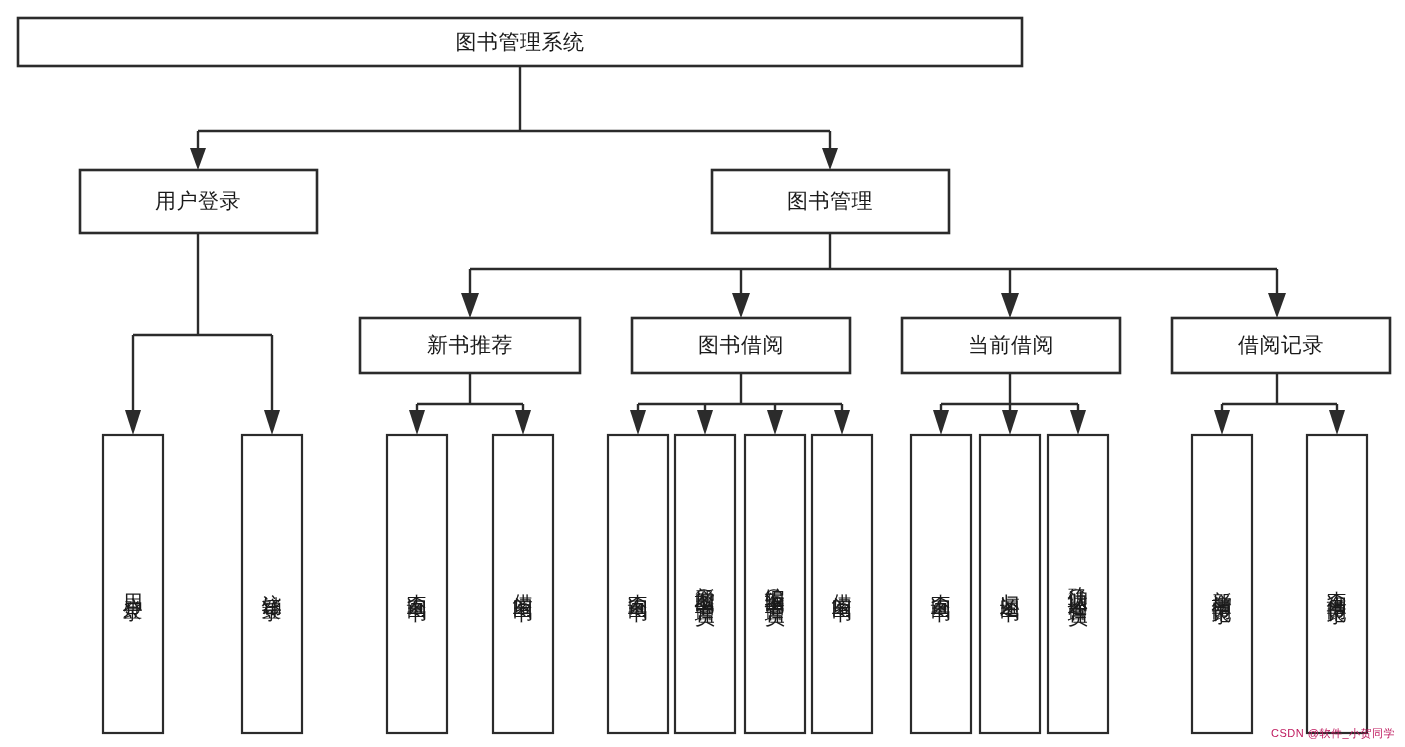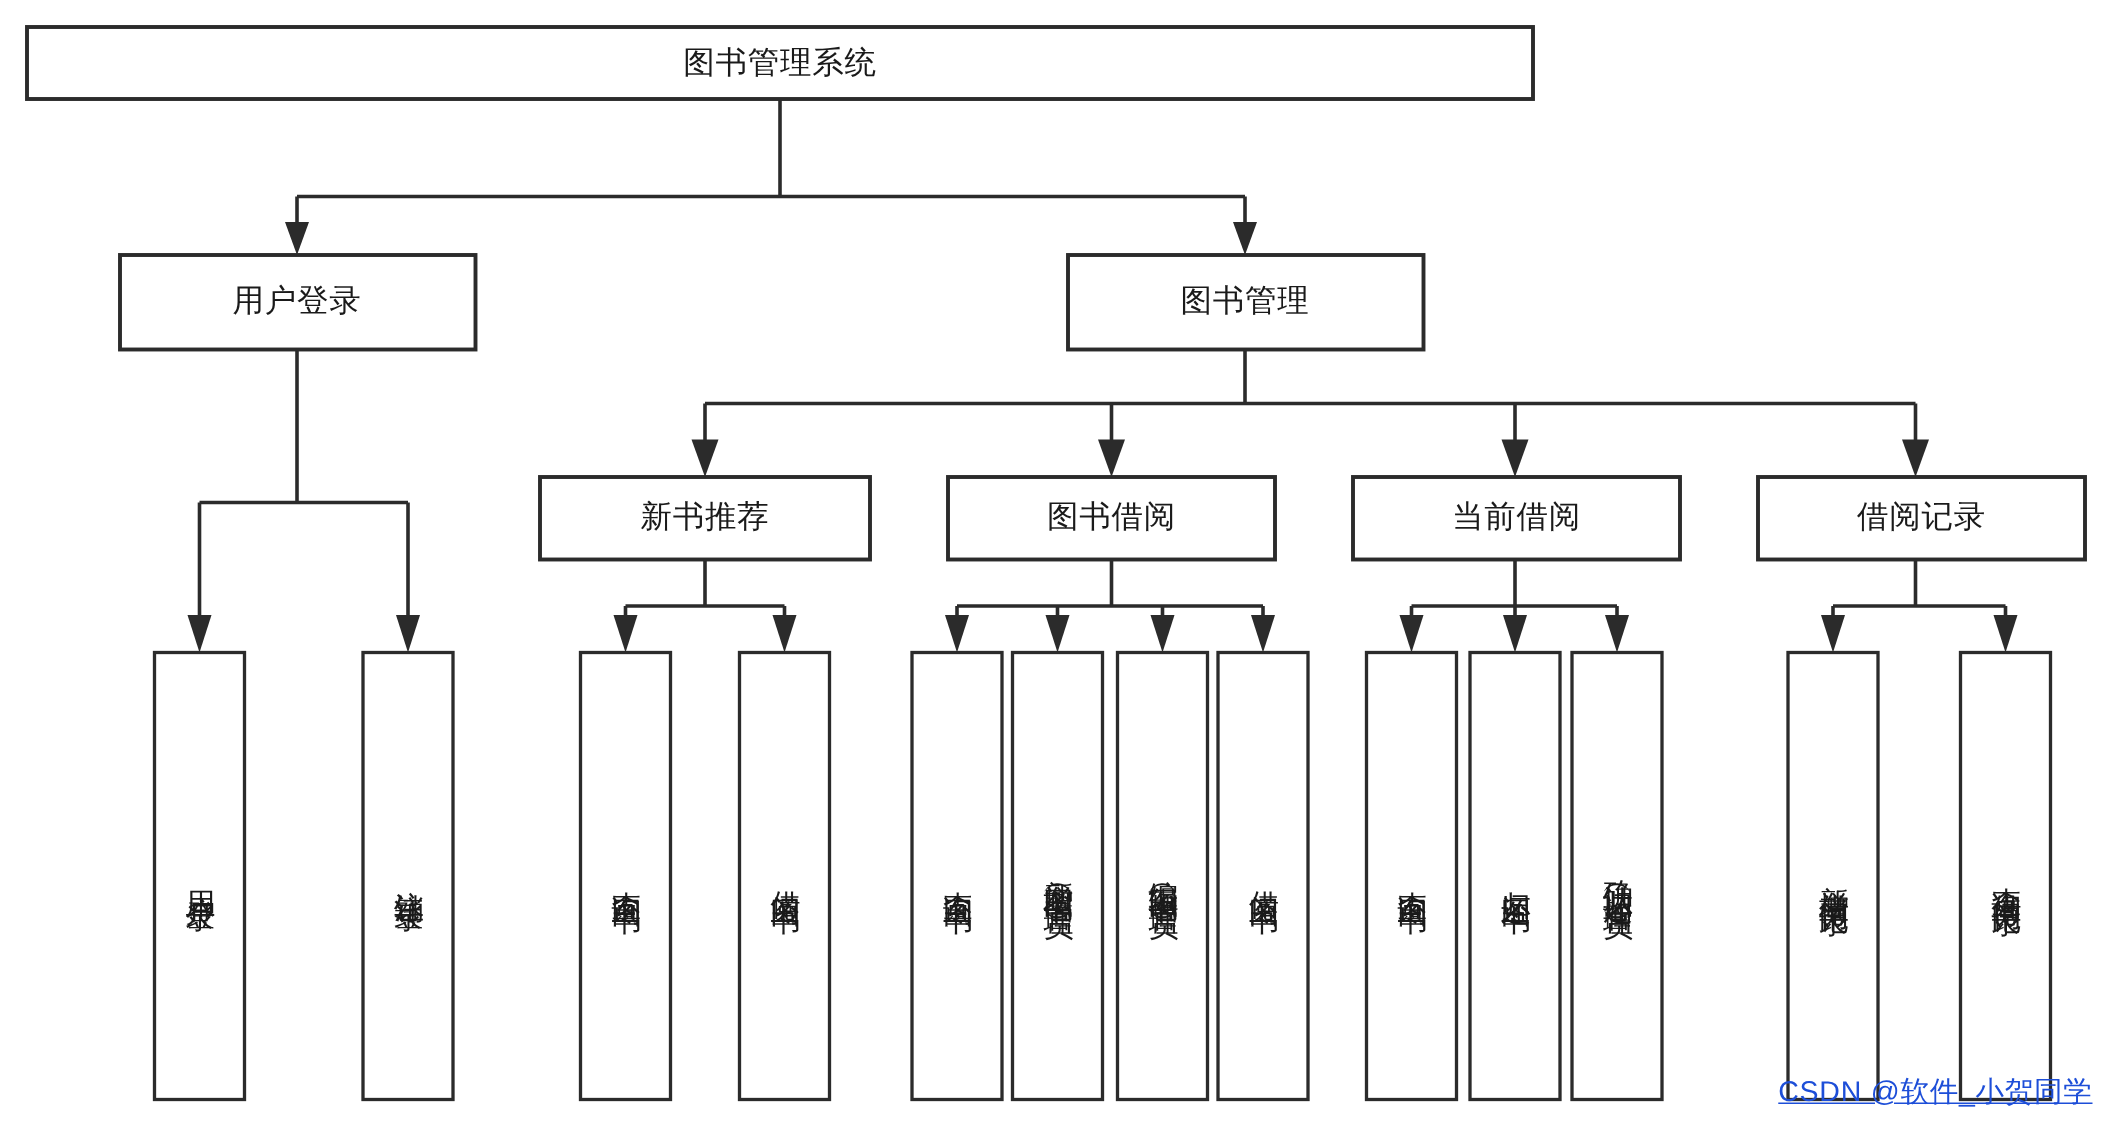--- a/index.html
+++ b/index.html
@@ -69,25 +69,24 @@
     color: #1a1a1a;
     letter-spacing: 3px;
     white-space: nowrap;
     pointer-events: none;
   }
   .watermark {
     position: absolute;
     right: 10px;
     bottom: 6px;
     font-family: "Liberation Sans", "DejaVu Sans", sans-serif;
-    font-size: 19px;
-    color: #1d4ed8;
+    font-size: 11px;
+    color: #be185d;
     letter-spacing: 0.5px;
     white-space: nowrap;
-    text-decoration: underline;
   }
 </style>
 </head>
 <body>
 
 <div id="diagram-root">
 
   <svg class="diagram-canvas" viewBox="0 0 1405 747" xmlns="http://www.w3.org/2000/svg">
 
     <g>

